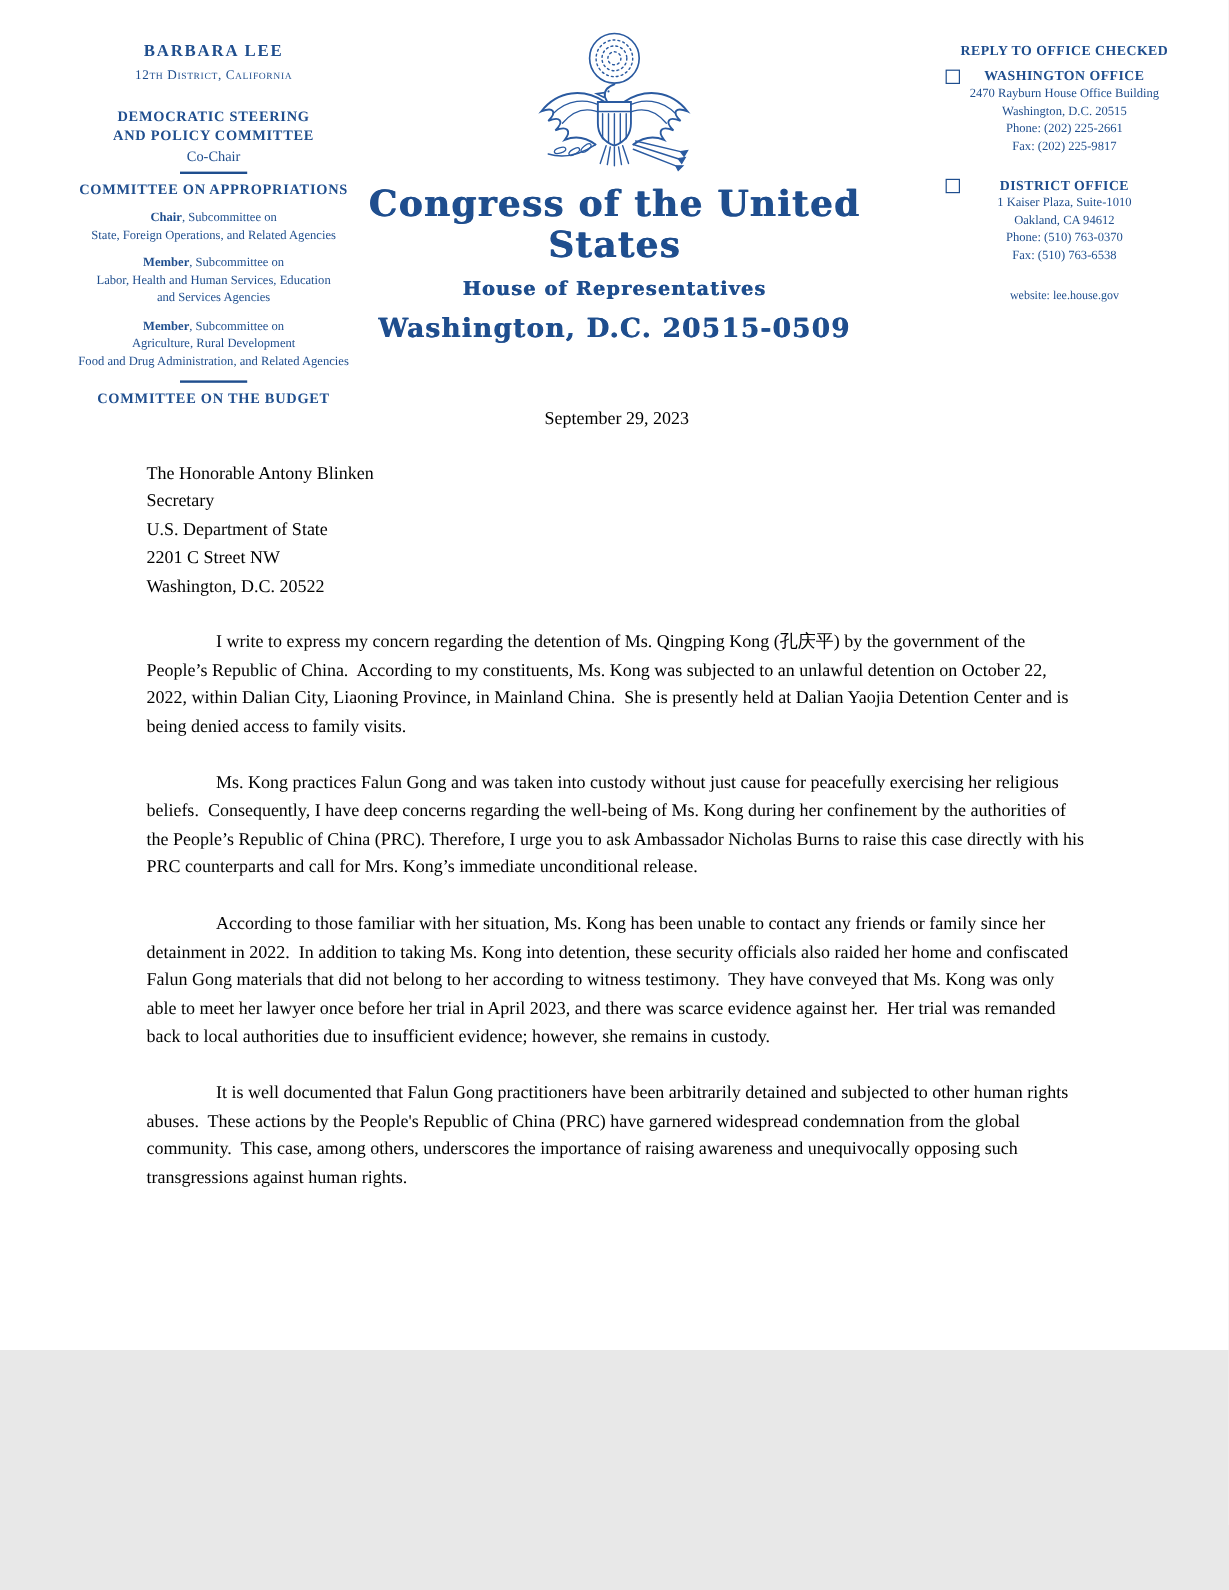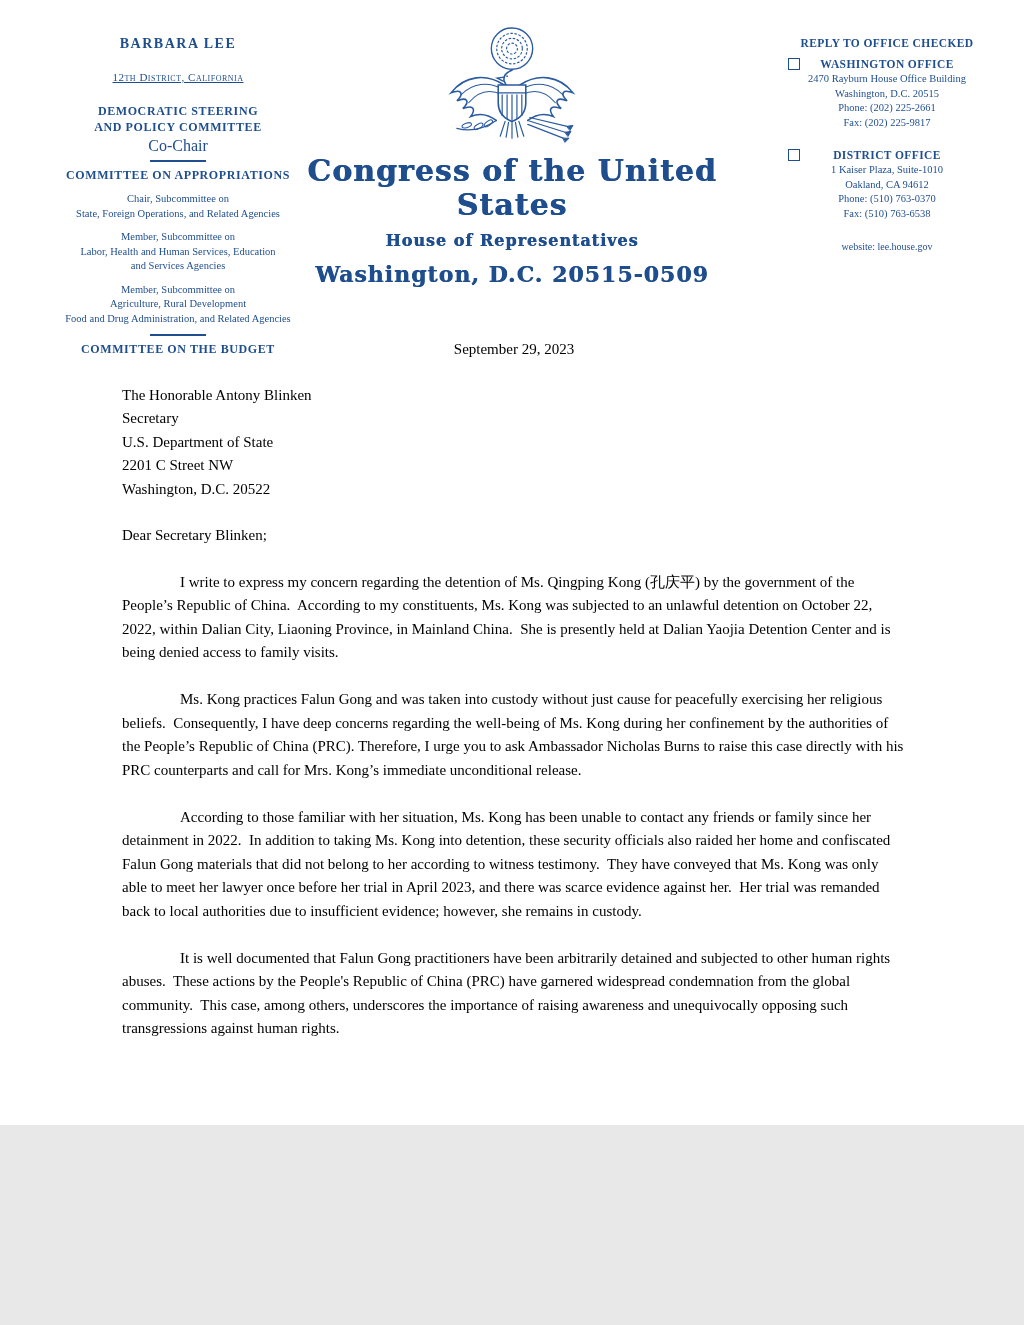--- a/index.html
+++ b/index.html
@@ -11,27 +11,27 @@
     font-family:"Liberation Serif", serif;
     color:#000;
     overflow:hidden;
   }
   .lh-left{
     position:absolute;left:52px;top:36px;width:252px;
     text-align:center;color:#1f4e8e;
     font-family:"Liberation Serif", serif;
   }
   .lh-name{font-size:14px;font-weight:bold;letter-spacing:1.5px;}
-  .lh-district{font-size:11px;font-variant:small-caps;letter-spacing:.5px;margin-top:19px;text-decoration:underline;}
+  .lh-district{font-size:11px;font-variant:small-caps;letter-spacing:.5px;margin-top:5px;}
   .lh-org{font-size:12px;font-weight:bold;letter-spacing:.6px;margin-top:20px;line-height:16px;}
-  .lh-cochair{font-size:16px;margin-top:2px;}
+  .lh-cochair{font-size:12px;margin-top:2px;}
   .lh-rule{width:56px;height:0;border-top:2px solid #1f4e8e;margin:5px auto 6px auto;}
   .lh-comm{font-size:12px;font-weight:bold;letter-spacing:.6px;margin-top:2px;}
   .lh-sub{font-size:10.5px;line-height:14.5px;margin-top:9px;}
-  .lh-sub b{font-weight:normal;}
+  .lh-sub b{font-weight:bold;}
   .lh-right{
     position:absolute;left:772px;top:36px;width:230px;
     text-align:center;color:#1f4e8e;font-size:10.5px;line-height:15px;
   }
   .lh-reply{font-size:11.5px;font-weight:bold;letter-spacing:.4px;}
   .office{position:relative;margin-top:6px;}
   .office-name{font-size:11.5px;font-weight:bold;letter-spacing:.4px;}
   .office .cbx{
     position:absolute;left:16px;top:1px;width:10px;height:10px;
     border:1.5px solid #1f4e8e;background:#fff;
@@ -186,21 +186,20 @@
     <div class="date-line">September 29, 2023</div>
 
     <div class="addr">
       <div>The Honorable Antony Blinken</div>
       <div>Secretary</div>
       <div>U.S. Department of State</div>
       <div>2201 C Street NW</div>
       <div>Washington, D.C. 20522</div>
     </div>
 
-    <div class="salutation">Dear Secretary Blinken;</div>
 
     <p class="para">I write to express my concern regarding the detention of Ms. Qingping Kong (孔庆平) by the government of the People’s Republic of China.  According to my constituents, Ms. Kong was subjected to an unlawful detention on October 22, 2022, within Dalian City, Liaoning Province, in Mainland China.  She is presently held at Dalian Yaojia Detention Center and is being denied access to family visits.</p>
     <p class="para">Ms. Kong practices Falun Gong and was taken into custody without just cause for peacefully exercising her religious beliefs.  Consequently, I have deep concerns regarding the well-being of Ms. Kong during her confinement by the authorities of the People’s Republic of China (PRC). Therefore, I urge you to ask Ambassador Nicholas Burns to raise this case directly with his PRC counterparts and call for Mrs. Kong’s immediate unconditional release.</p>
     <p class="para">According to those familiar with her situation, Ms. Kong has been unable to contact any friends or family since her detainment in 2022.  In addition to taking Ms. Kong into detention, these security officials also raided her home and confiscated Falun Gong materials that did not belong to her according to witness testimony.  They have conveyed that Ms. Kong was only able to meet her lawyer once before her trial in April 2023, and there was scarce evidence against her.  Her trial was remanded back to local authorities due to insufficient evidence; however, she remains in custody.</p>
     <p class="para">It is well documented that Falun Gong practitioners have been arbitrarily detained and subjected to other human rights abuses.  These actions by the People's Republic of China (PRC) have garnered widespread condemnation from the global community.  This case, among others, underscores the importance of raising awareness and unequivocally opposing such transgressions against human rights.</p>
   </div>
 
   <div class="footer">
     <div class="footer-text">PRINTED ON RECYCLED PAPER</div>
     <svg class="union-bug" width="54" height="14" viewBox="0 0 54 14" fill="none" stroke="#2a5aa0" stroke-width="1">

